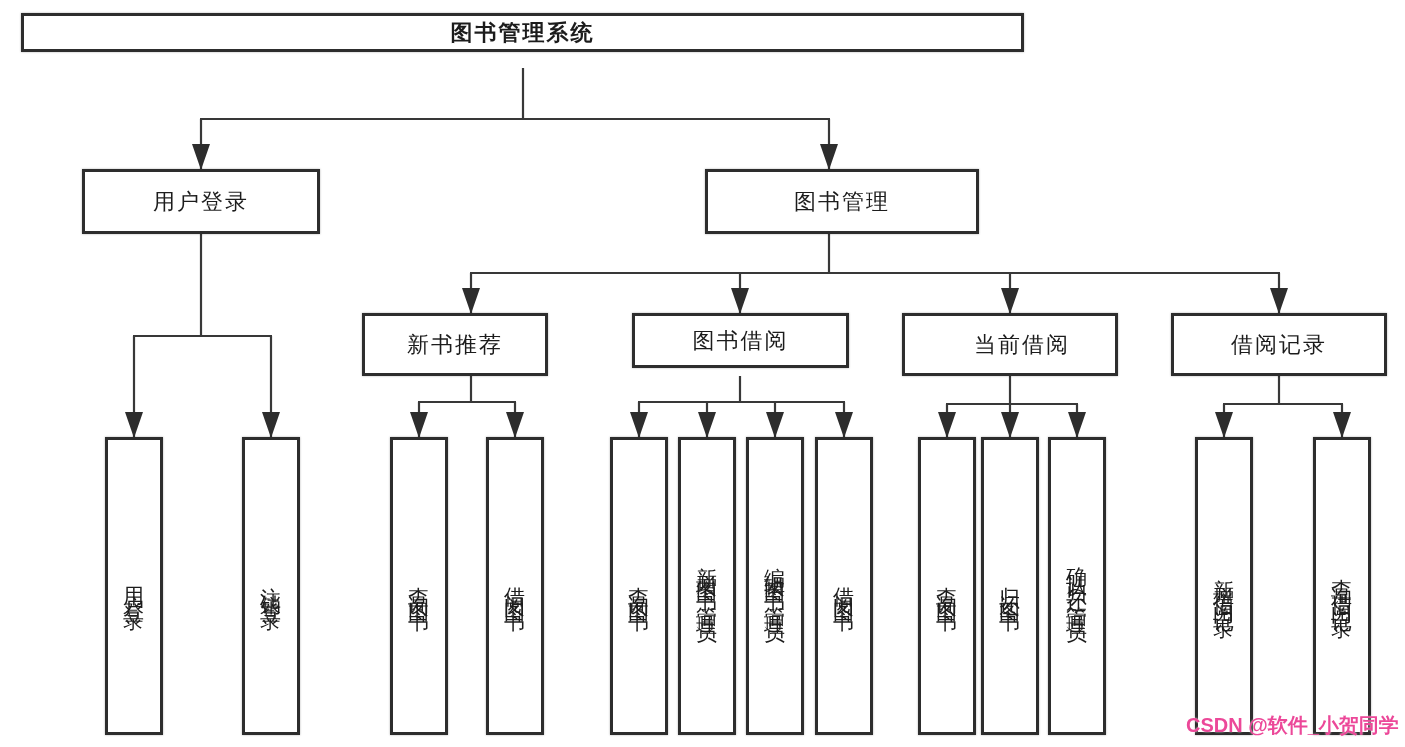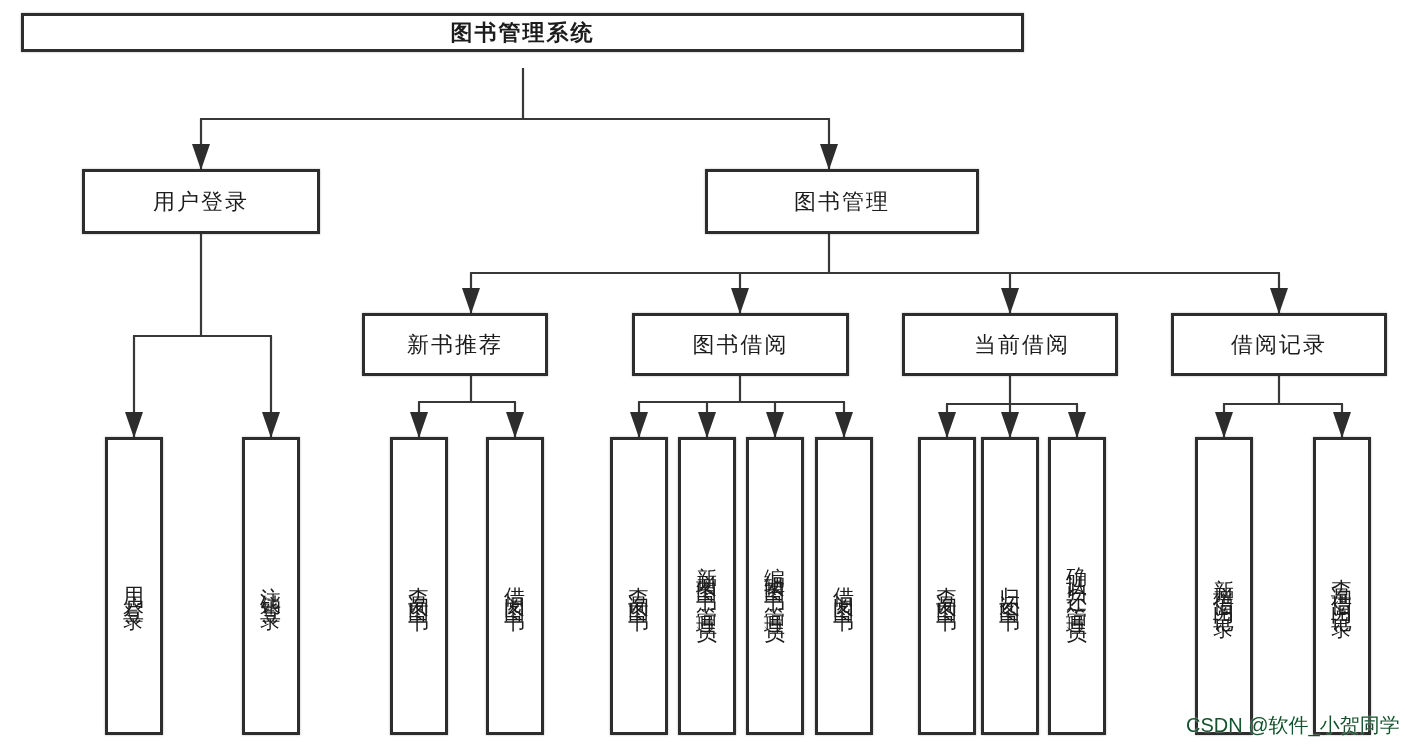--- a/index.html
+++ b/index.html
@@ -24,23 +24,24 @@
     letter-spacing:8px;
     line-height:1;
     color:#1c1c1c;
     white-space:nowrap;
   }
   .watermark{
     position:absolute;
     z-index:5;
     left:1186px;top:712px;
     font-size:20px;
-    color:#14532d;
+    color:#ec4899;
     text-shadow:0 0 2px rgba(255,255,255,0.9);
     white-space:nowrap;
+    font-weight:bold;
   }
 </style>
 </head>
 <body>
 
 <div id="stage">
 
   <svg id="wires" width="1405" height="747" viewBox="0 0 1405 747">
     <defs>
       <marker id="arrow" viewBox="0 0 18 26" refX="9" refY="25" markerWidth="18" markerHeight="26" markerUnits="userSpaceOnUse" orient="0">
@@ -98,21 +99,21 @@
   <div class="node hnode" style="left:82px;top:169px;width:238px;height:65px;">
     <span>用户登录</span>
   </div>
   <div class="node hnode" style="left:689px;top:169px;width:274px;height:65px;margin-left:16px;">
     <span>图书管理</span>
   </div>
 
   <div class="node hnode" style="left:362px;top:313px;width:186px;height:63px;">
     <span>新书推荐</span>
   </div>
-  <div class="node hnode" style="left:632px;top:313px;width:217px;height:63px;">
+  <div class="node hnode" style="left:632px;top:313px;width:217px;height:55px;">
     <span>图书借阅</span>
   </div>
   <div class="node hnode" style="left:902px;top:313px;width:216px;height:63px;padding-left:24px;">
     <span>当前借阅</span>
   </div>
   <div class="node hnode" style="left:1171px;top:313px;width:216px;height:63px;">
     <span>借阅记录</span>
   </div>
 
   <div class="node vnode" style="left:105px;top:437px;width:58px;height:298px;">

